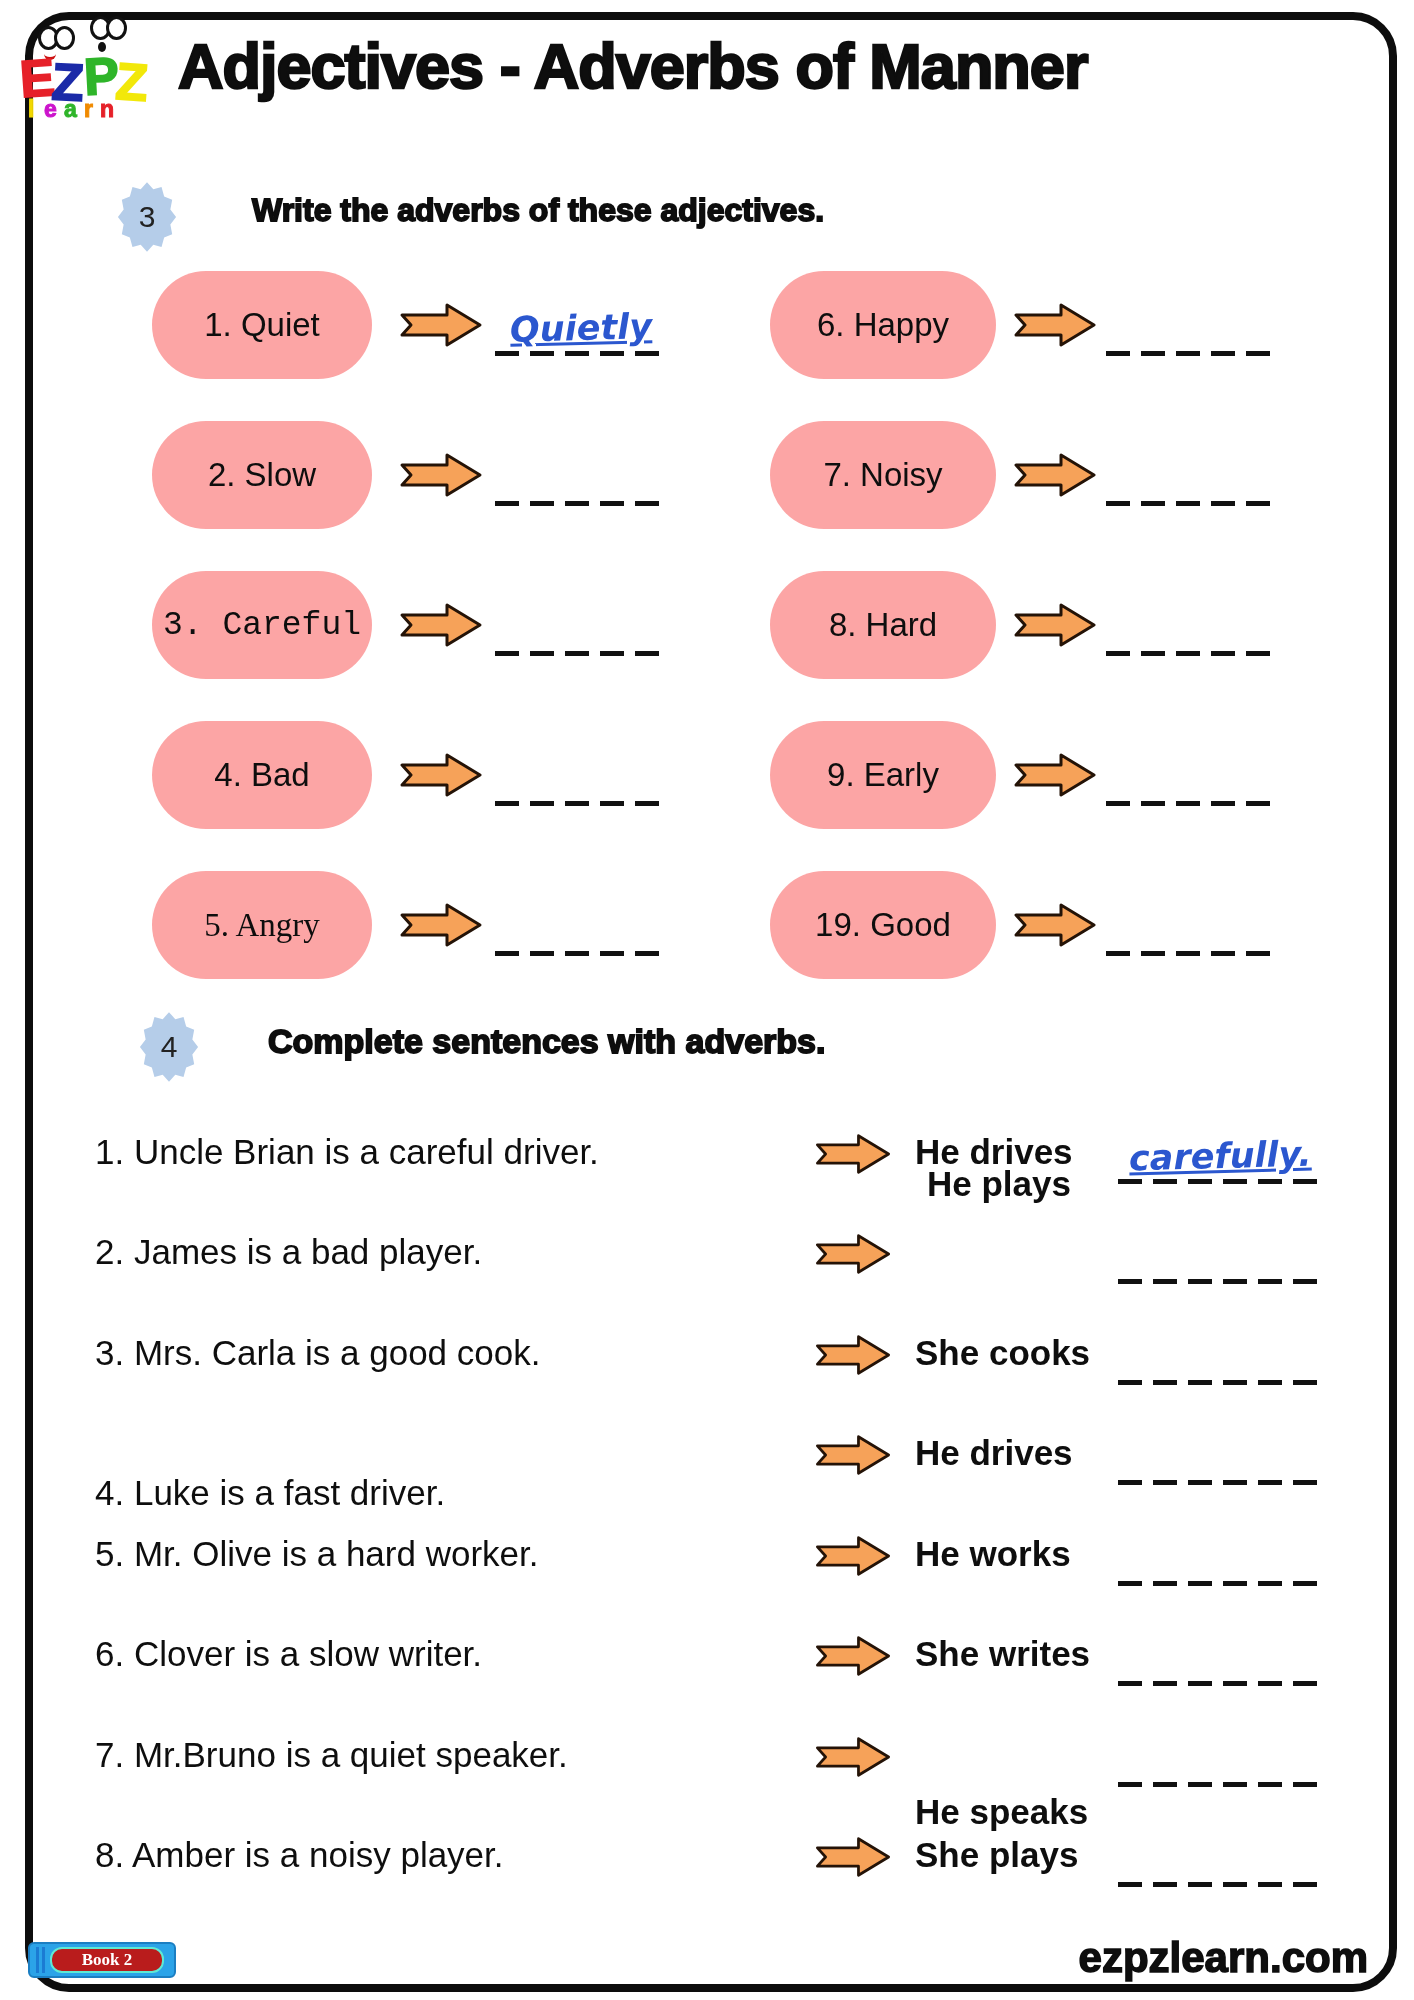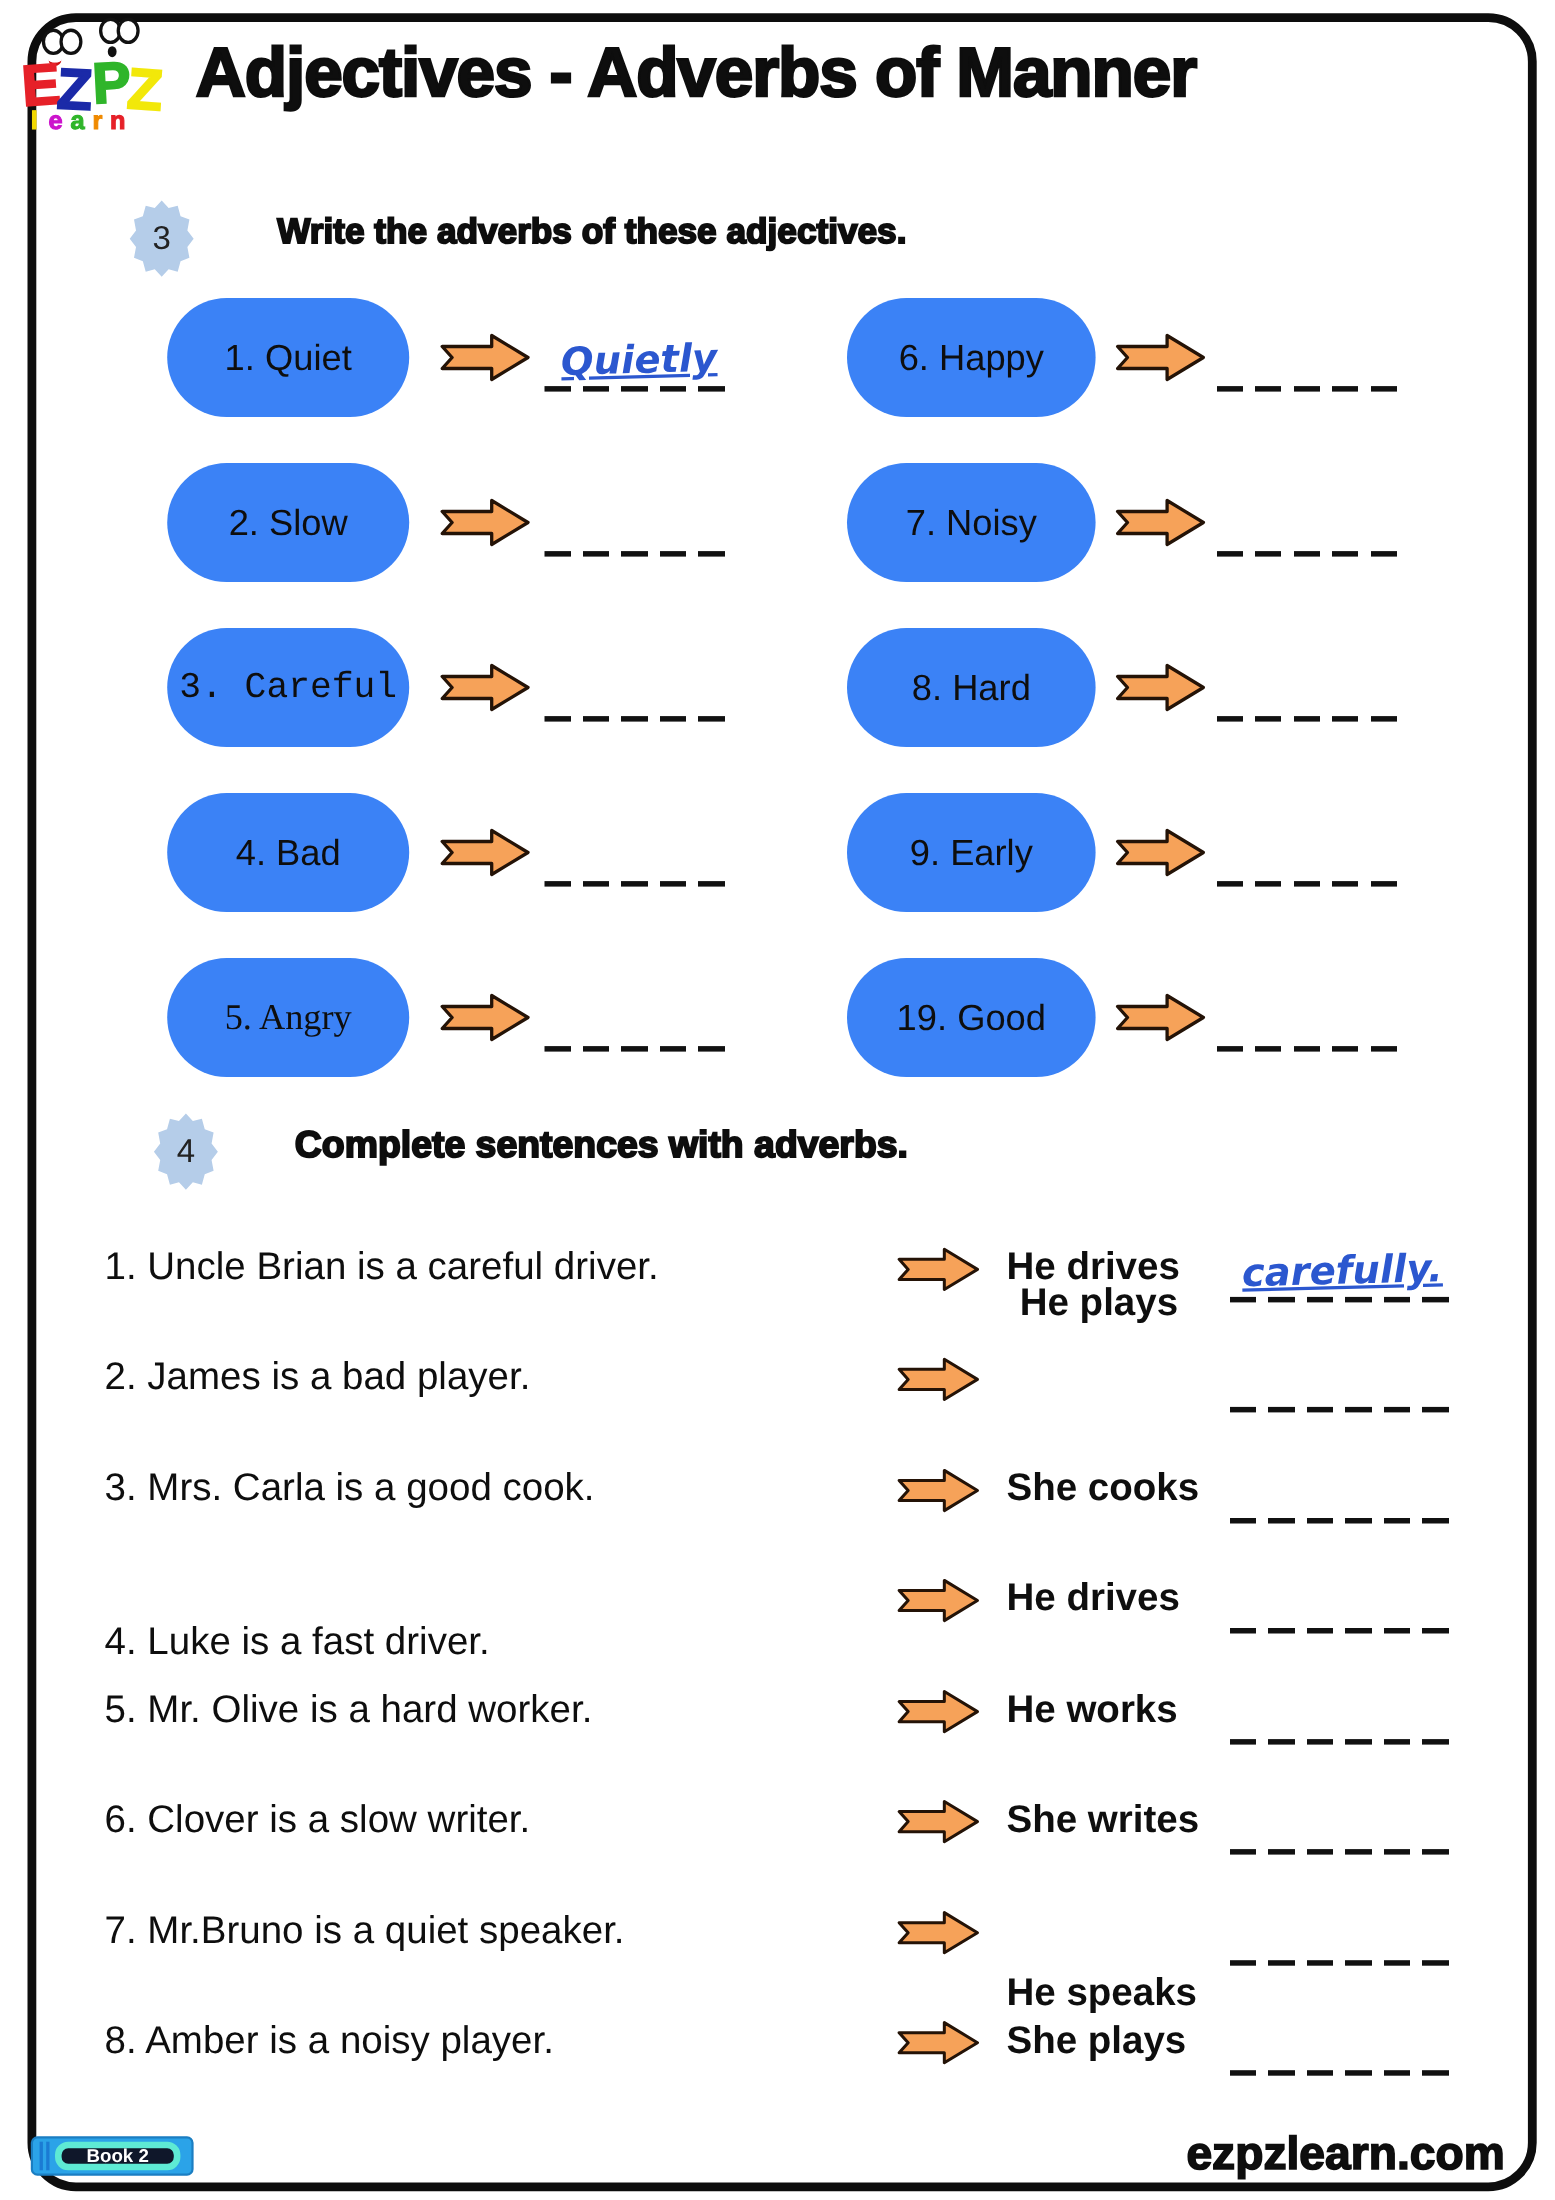--- a/index.html
+++ b/index.html
@@ -12,21 +12,21 @@
          letter-spacing:-1px;-webkit-text-stroke:2.4px #0d0d0d;white-space:nowrap;}
   .sec-head{position:absolute;font-weight:bold;-webkit-text-stroke:1.8px #0d0d0d;white-space:nowrap;}
   .h3{left:252px;top:192px;font-size:32px;}
   .h4{left:268px;top:1022px;font-size:34px;}
   
   .badge{position:absolute;width:62px;height:74px;}
   .badge svg{position:absolute;left:0;top:0;width:62px;height:74px;}
   .badge .num{position:absolute;left:0;top:0;width:62px;height:74px;display:flex;
               align-items:center;justify-content:center;font-size:30px;color:#222;}
   
-  .pill{position:absolute;height:108px;background:#3b82f6;border-radius:54px;
+  .pill{position:absolute;height:108px;background:#fca5a5;border-radius:54px;
         display:flex;align-items:center;justify-content:center;font-size:33px;}
   
   .arrow{position:absolute;}
   
   .blank{position:absolute;height:5px;
          background:repeating-linear-gradient(to right,#111 0 24px,transparent 24px 35px);}
   
   .answer{position:absolute;text-align:center;}
   .hand{font-family:"DejaVu Sans",sans-serif;font-style:italic;font-weight:bold;
         color:#2b57cf;font-size:35px;display:inline-block;transform:rotate(-1.5deg);
@@ -41,23 +41,23 @@
   .eye{position:absolute;width:15px;height:18px;background:#fff;border:3px solid #111;
        border-radius:50%;}
   .pupil{width:7px;height:8px;background:#111;border-radius:50%;margin:5px 0 0 3px;}
   .mouth-smile{position:absolute;width:12px;height:7px;border-bottom:3px solid #c11;
                border-radius:0 0 10px 10px;}
   .mouth-o{position:absolute;width:8px;height:10px;background:#111;border-radius:50%;}
   
   .book-badge{position:absolute;left:28px;top:1942px;width:148px;height:36px;background:#2ba3e8;
               border-radius:6px;border:2px solid #1b7ec2;box-sizing:border-box;}
   .book-stripe{position:absolute;top:3px;bottom:3px;width:3px;background:#1265c8;opacity:.65;}
-  .book-inner{position:absolute;left:20px;right:10px;top:3px;bottom:3px;background:#0f172a;
-              border:6px solid #5eead4;border-radius:12px;display:flex;align-items:center;
-              justify-content:center;color:#fff;font-size:17px;font-weight:bold;}
+  .book-inner{position:absolute;left:20px;right:10px;top:3px;bottom:3px;background:#b91c1c;
+              border:2px solid #5eead4;border-radius:12px;display:flex;align-items:center;
+              justify-content:center;color:#fff;font-size:17px;font-weight:bold;font-family:Liberation Serif, serif;}
   .site{position:absolute;right:46px;top:1934px;font-size:42px;font-weight:bold;
         -webkit-text-stroke:1.5px #0d0d0d;}
 </style>
 </head>
 <body>
 
 <div class="page">
   <div class="frame"></div>
 
   <div class="logo">

